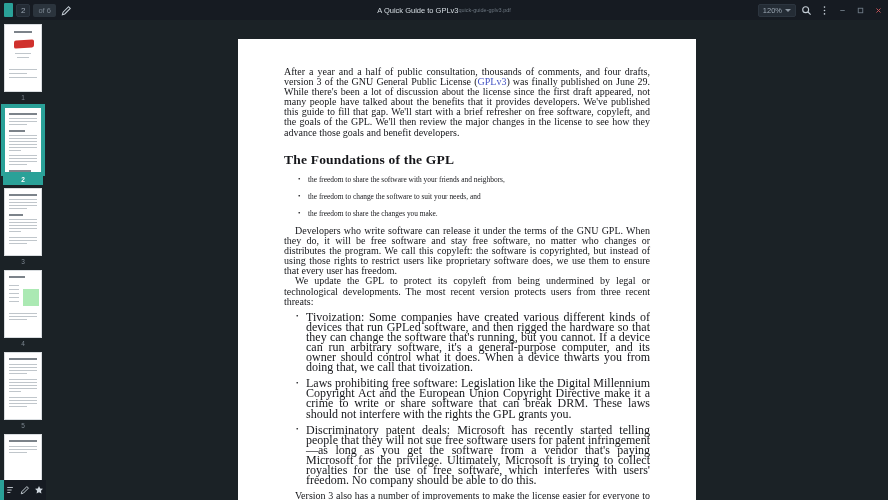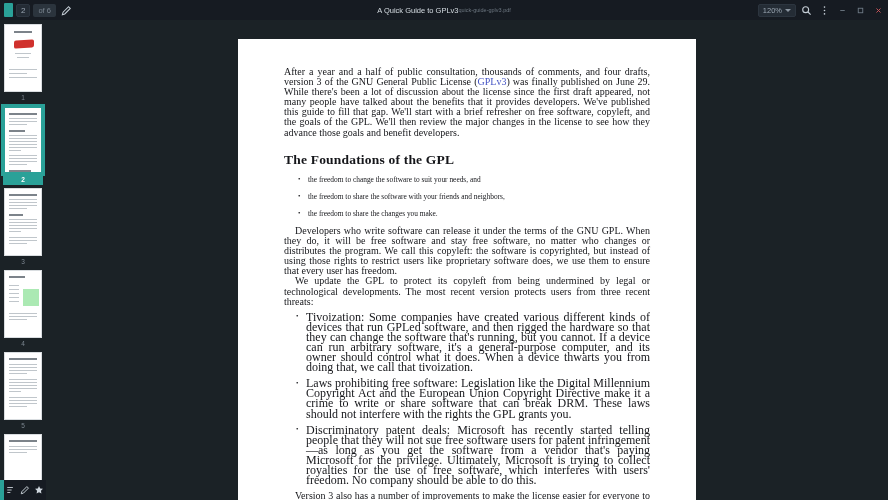--- a/index.html
+++ b/index.html
@@ -470,22 +470,22 @@
     <div class="canvas">
       <div class="page">
 
 
         <p><span>After a year and a half of public consultation, thousands of comments, and four drafts, version 3 of the GNU General Public License (</span><a class="link" href="#">GPLv3</a><span>) was finally published on June 29. While there's been a lot of discussion about the license since the first draft appeared, not many people have talked about the benefits that it provides developers. We've published this guide to fill that gap. We'll start with a brief refresher on free software, copyleft, and the goals of the GPL. We'll then review the major changes in the license to see how they advance those goals and benefit developers.</span></p>
 
         <h1 class="sec">The Foundations of the GPL</h1>
 
 
         <ul class="freedoms">
+          <li>the freedom to share the software with your friends and neighbors,</li>
           <li>the freedom to change the software to suit your needs, and</li>
-          <li>the freedom to share the software with your friends and neighbors,</li>
           <li>the freedom to share the changes you make.</li>
         </ul>
 
 
         <p class="ind">Developers who write software can release it under the terms of the GNU GPL. When they do, it will be free software and stay free software, no matter who changes or distributes the program. We call this copyleft: the software is copyrighted, but instead of using those rights to restrict users like proprietary software does, we use them to ensure that every user has freedom.</p>
 
         <p class="ind">We update the GPL to protect its copyleft from being undermined by legal or technological developments. The most recent version protects users from three recent threats:</p>
 
         <ul class="threats">
           <li>Tivoization: Some companies have created various different kinds of devices that run GPLed software, and then rigged the hardware so that they can change the software that's running, but you cannot. If a device can run arbitrary software, it's a general-purpose computer, and its owner should control what it does. When a device thwarts you from doing that, we call that tivoization.</li>

